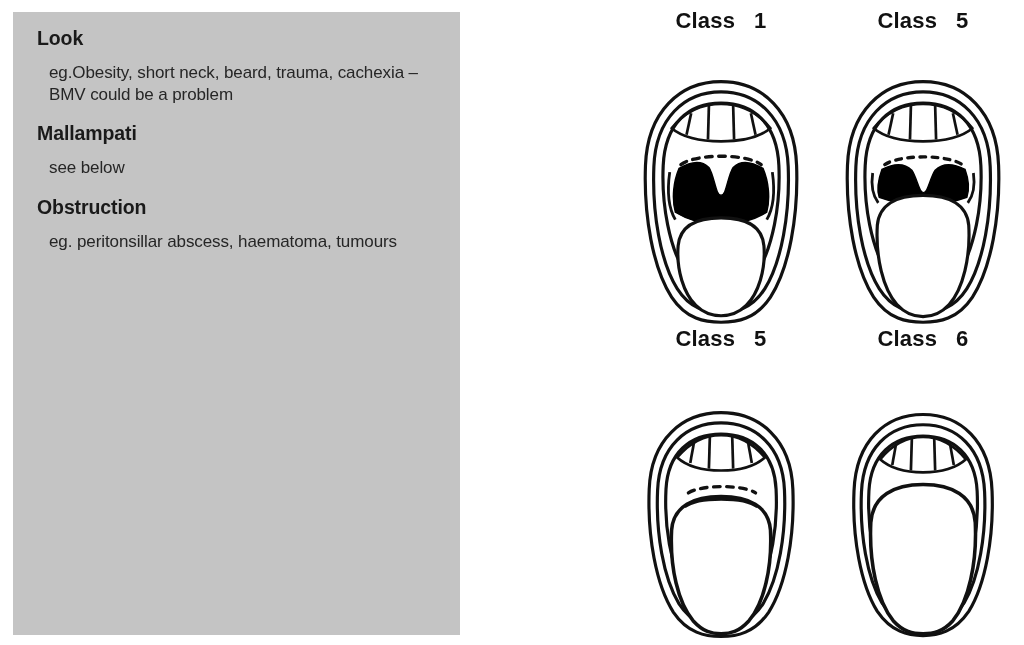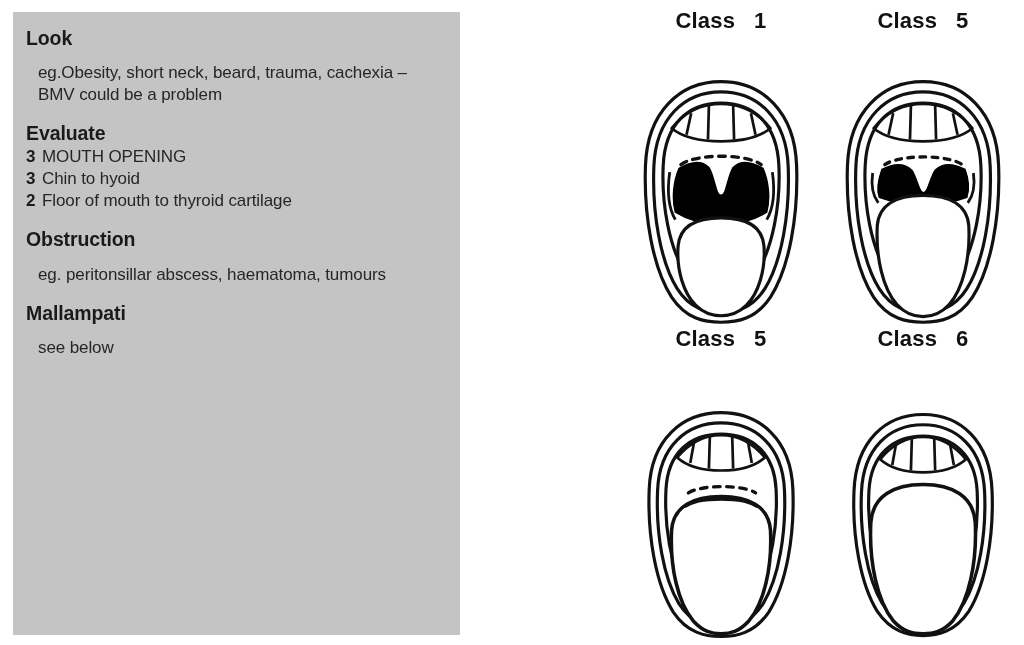--- a/index.html
+++ b/index.html
@@ -19,21 +19,21 @@
 
   
   #lemon-panel {
     position: absolute;
     left: 13px;
     top: 12px;
     width: 447px;
     height: 623px;
     background: #c4c4c4;
     box-sizing: border-box;
-    padding: 14px 16px 0 13px;
+    padding: 14px 16px 0 24px;
   }
 
   .lemon-section {
     margin-bottom: 16px;
   }
   .lemon-section:last-child { margin-bottom: 0; }
 
   .lemon-heading {
     font-size: 19.5px;
     font-weight: bold;
@@ -107,43 +107,29 @@
 </head>
 <body>
 
 <div id="lemon-panel">
 
   <div class="lemon-section">
     <div class="lemon-heading">Look</div>
     <div class="lemon-body">eg.Obesity, short neck, beard, trauma, cachexia – BMV could be a problem</div>
   </div>
 
+
   <div class="lemon-section">
-    <div class="lemon-heading">Evaluate</div>
-    <ul class="lemon-measure-list">
-      <li class="lemon-measure-row">
-        <span class="lemon-measure-num">3</span><span class="lemon-measure-text">MOUTH  OPENING</span>
-      </li>
-      <li class="lemon-measure-row">
-        <span class="lemon-measure-num">3</span><span class="lemon-measure-text">Chin to hyoid</span>
-      </li>
-      <li class="lemon-measure-row">
-        <span class="lemon-measure-num">2</span><span class="lemon-measure-text">Floor of mouth to thyroid cartilage</span>
-      </li>
-    </ul>
+    <div class="lemon-heading">Mallampati</div>
+    <div class="lemon-body">see below</div>
   </div>
 
   <div class="lemon-section">
     <div class="lemon-heading">Obstruction</div>
     <div class="lemon-body">eg. peritonsillar abscess, haematoma, tumours</div>
-  </div>
-
-  <div class="lemon-section">
-    <div class="lemon-heading">Mallampati</div>
-    <div class="lemon-body">see below</div>
   </div>
 
 
 </div>
 
 <div id="mallampati-figure">
   <div class="mp-grid">
 
     <div class="mp-cell">
       <div class="mp-label">Class   1</div>

